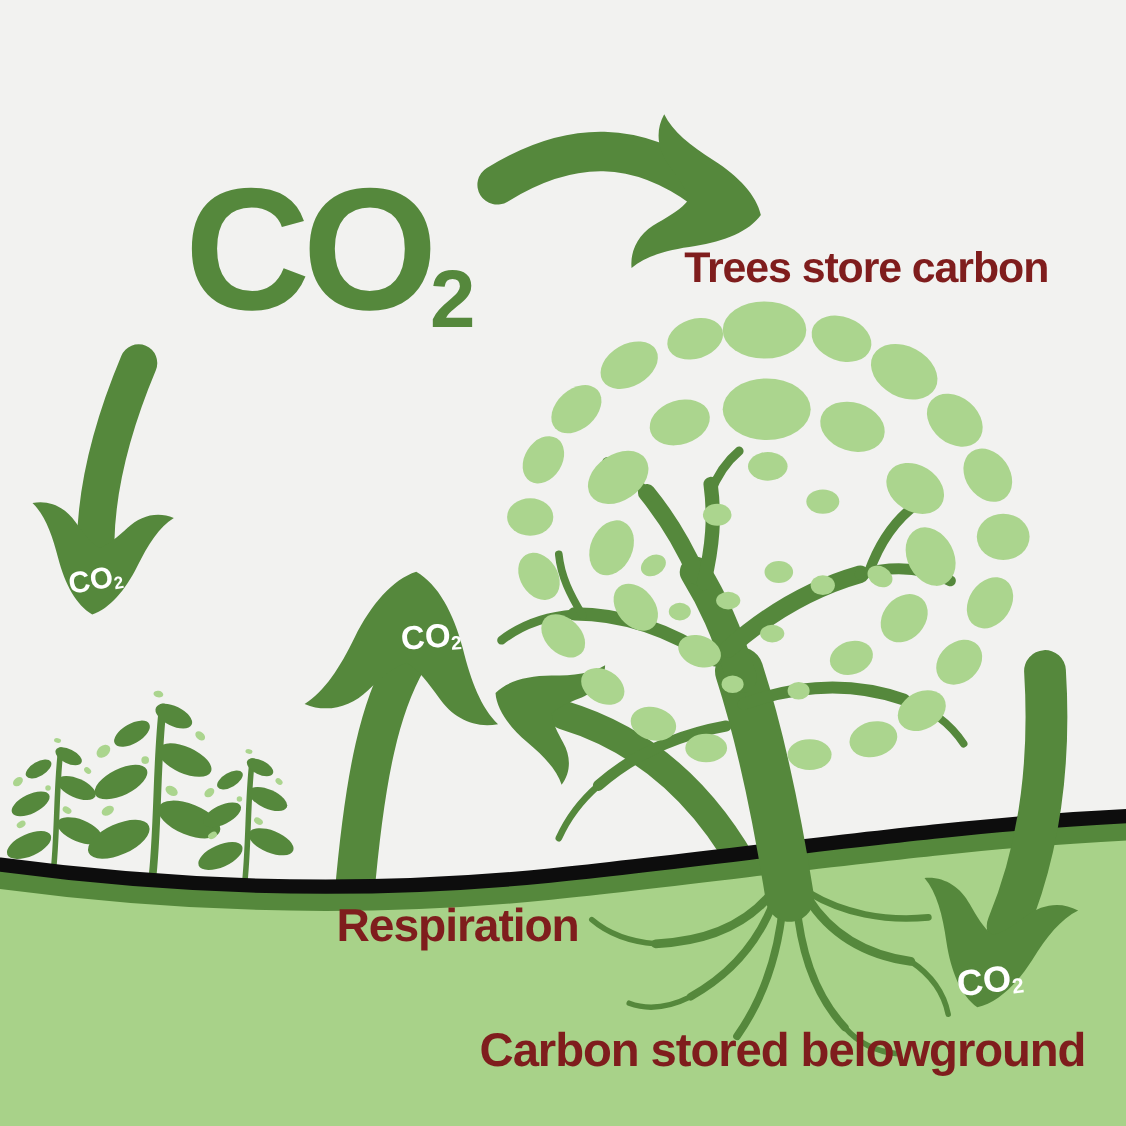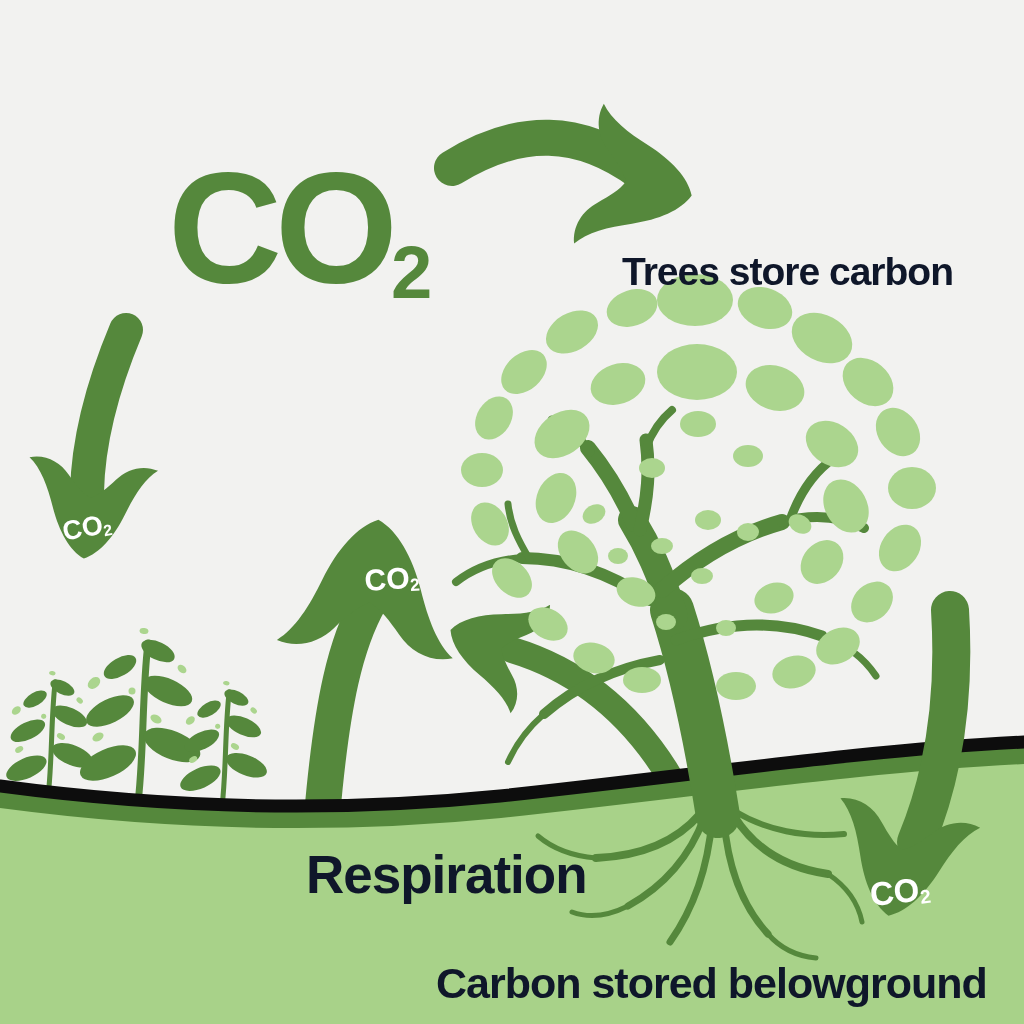--- a/index.html
+++ b/index.html
@@ -8,25 +8,24 @@
     position:relative;
     width:1024px;height:1024px;
     background:#F2F2F0;
     overflow:hidden;
   }
   .stage svg{position:absolute;left:0;top:0;}
   svg path{stroke-linecap:round;stroke-linejoin:round;}
   .lbl{
     position:absolute;
     font-weight:bold;
-    color:#0f172a;
+    color:#7f1d1d;
     white-space:nowrap;
     letter-spacing:-1px;
     line-height:1;
-    margin-top:28px;
   }
   .co2-big{
     position:absolute;
     left:168px;top:148px;
     font-size:158px;
     font-weight:bold;
     color:#55883C;
     letter-spacing:-7px;
     line-height:1;
   }
@@ -40,21 +39,21 @@
     font-weight:bold;
     color:#FFFFFF;
     line-height:1;
     white-space:nowrap;
   }
   .co2-chip .sub2{
     font-size:0.58em;
     vertical-align:-0.18em;
   }
   .lbl-trees{left:622px;top:224px;font-size:39px;}
-  .lbl-resp{left:306px;top:820px;font-size:53px;}
+  .lbl-resp{left:306px;top:820px;font-size:42px;}
   .lbl-below{left:436px;top:934px;font-size:43px;}
 </style>
 </head>
 <body>
 
 <div class="stage">
 
   <svg width="1024" height="1024" viewBox="0 0 1024 1024">
     <defs>
 

